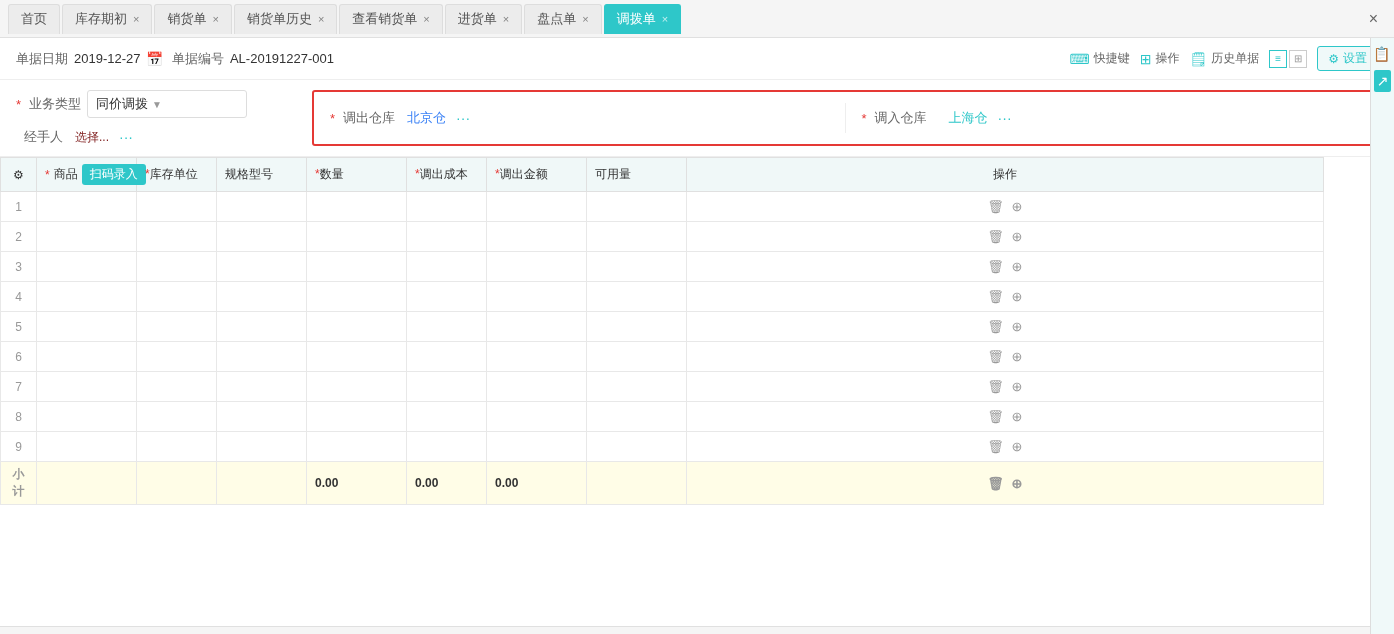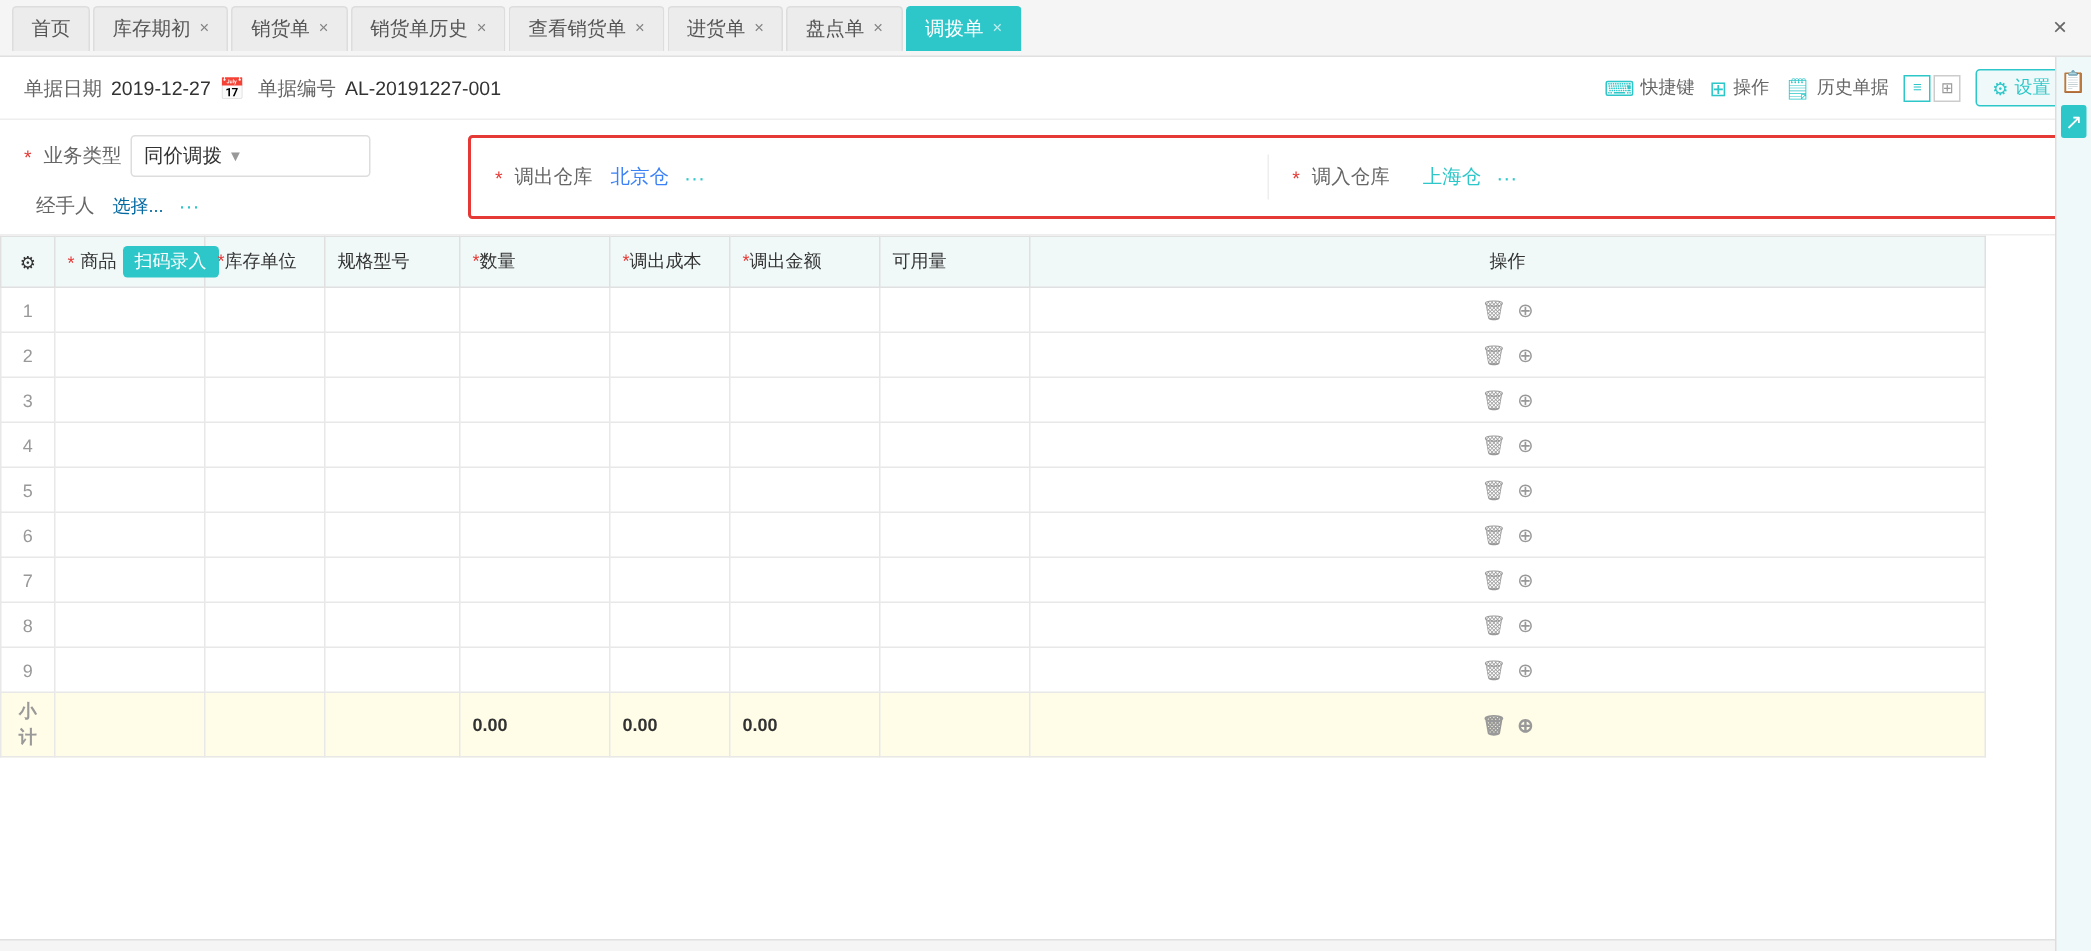--- a/index.html
+++ b/index.html
@@ -189,21 +189,21 @@
       <div class="form-field">
         <span class="required-star">*</span>
         <span class="field-label">业务类型</span>
         <div class="field-select">
           <span>同价调拨</span>
           <span class="arrow">▼</span>
         </div>
       </div>
       <div class="form-field">
         <span class="field-label" style="margin-left:8px;text-align:right;">经手人</span>
-        <span style="color:#0369a1;font-size:12px;margin-left:6px;cursor:pointer;">选择...</span>
+        <span style="color:#7f1d1d;font-size:12px;margin-left:6px;cursor:pointer;">选择...</span>
         <span class="more-btn">···</span>
       </div>
     </div>
 
     <div class="form-right">
       <div class="form-right-field">
         <span class="required-star">*</span>
         <span class="field-label">调出仓库</span>
         <span style="color:#3b82f6;margin-left:6px;cursor:pointer;">北京仓</span>
         <span class="more-btn">···</span>

